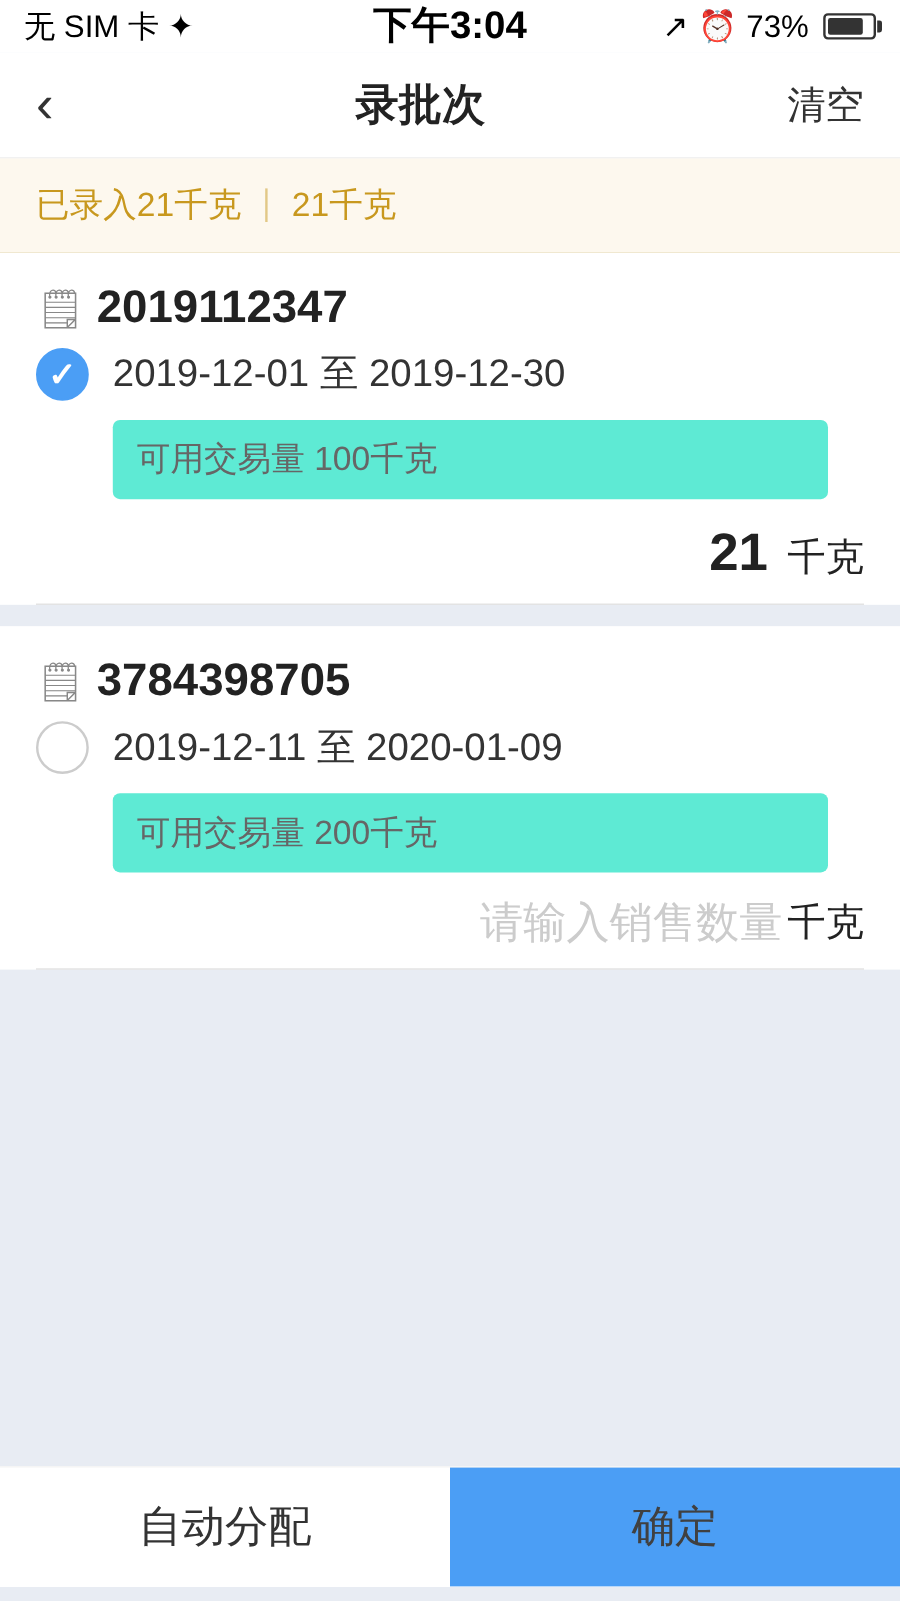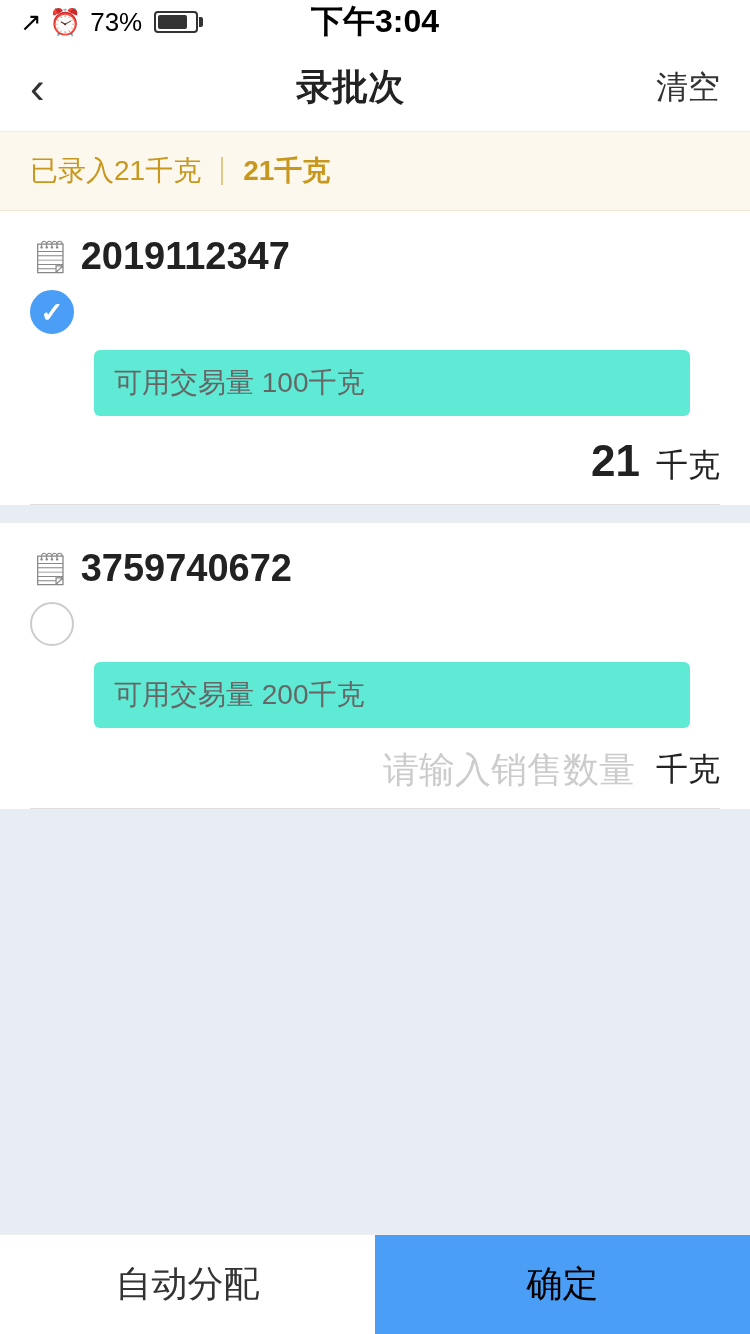--- a/index.html
+++ b/index.html
@@ -116,21 +116,21 @@
     }
     .info-divider {
       width: 2px;
       height: 28px;
       background: #c8981e;
       opacity: 0.5;
     }
     .info-value {
       color: #c8981e;
       font-size: 28px;
-      font-weight: 700;
+      font-weight: 400;
     }
 
     
     .card {
       background: #fff;
       margin-bottom: 2px;
     }
 
     .batch-item {
       background: #fff;
@@ -224,21 +224,21 @@
     .second-batch {
       margin-top: 16px;
     }
 
     
     .input-row {
       display: flex;
       align-items: center;
       justify-content: flex-end;
       padding: 20px 30px 16px 30px;
-      gap: 21px;
+      gap: 4px;
     }
     .qty-input {
       border: none;
       outline: none;
       font-size: 36px;
       color: #bbb;
       text-align: right;
       width: 280px;
       background: transparent;
     }
@@ -257,41 +257,41 @@
       min-height: 400px;
     }
 
     
     .bottom-bar {
       height: 100px;
       background: #fff;
       display: flex;
       border-top: 1px solid #eee;
       position: fixed;
-      bottom: 0;
+      bottom: 12px;
       left: 0;
       width: 750px;
     }
     .btn-auto {
       flex: 1;
       display: flex;
       align-items: center;
       justify-content: center;
       font-size: 36px;
       color: #333;
       cursor: pointer;
       background: #fff;
     }
     .btn-confirm {
       flex: 1;
       display: flex;
       align-items: center;
       justify-content: center;
       font-size: 36px;
-      color: #000000;
+      color: #404040;
       background: #4b9ef5;
       cursor: pointer;
     }
 
     .page-wrapper {
       display: flex;
       flex-direction: column;
       min-height: 1334px;
     }
 
@@ -301,20 +301,23 @@
       flex-direction: column;
       background: #e8ecf3;
     }
   </style>
 </head>
 <body>
 
 <div class="page-wrapper">
 
   <div class="status-bar">
+    <div class="status-left">
+      <span>无 SIM 卡 ✦</span>
+    </div>
     <div class="status-center">下午3:04</div>
     <div class="status-right">
       <span>↗</span>
       <span>⏰</span>
       <span>73%</span>
       <span class="battery-icon">
         <span class="battery-fill"></span>
       </span>
     </div>
   </div>
@@ -334,38 +337,40 @@
   <div class="content-area">
 
     <div class="card">
       <div class="batch-item">
         <div class="batch-header">
           <span class="batch-icon">🗒</span>
           <span class="batch-id">2019112347</span>
         </div>
         <div class="batch-row">
           <div class="radio-btn checked"></div>
+          <span class="batch-date">2019-12-01 至 2019-12-30</span>
         </div>
         <div class="avail-box">可用交易量 100千克</div>
       </div>
       <div class="amount-row">
         <span class="amount-value">21</span>
         <span class="amount-unit">千克</span>
       </div>
       <div class="sep-line"></div>
     </div>
 
     <div class="card second-batch">
       <div class="batch-item">
         <div class="batch-header">
           <span class="batch-icon">🗒</span>
-          <span class="batch-id">3759740672</span>
+          <span class="batch-id">3784398705</span>
         </div>
         <div class="batch-row">
           <div class="radio-btn"></div>
+          <span class="batch-date">2019-12-11 至 2020-01-09</span>
         </div>
         <div class="avail-box">可用交易量 200千克</div>
       </div>
       <div class="input-row">
         <input class="qty-input" type="text" placeholder="请输入销售数量" style="">
         <span class="qty-unit">千克</span>
       </div>
       <div class="sep-line"></div>
     </div>
 

